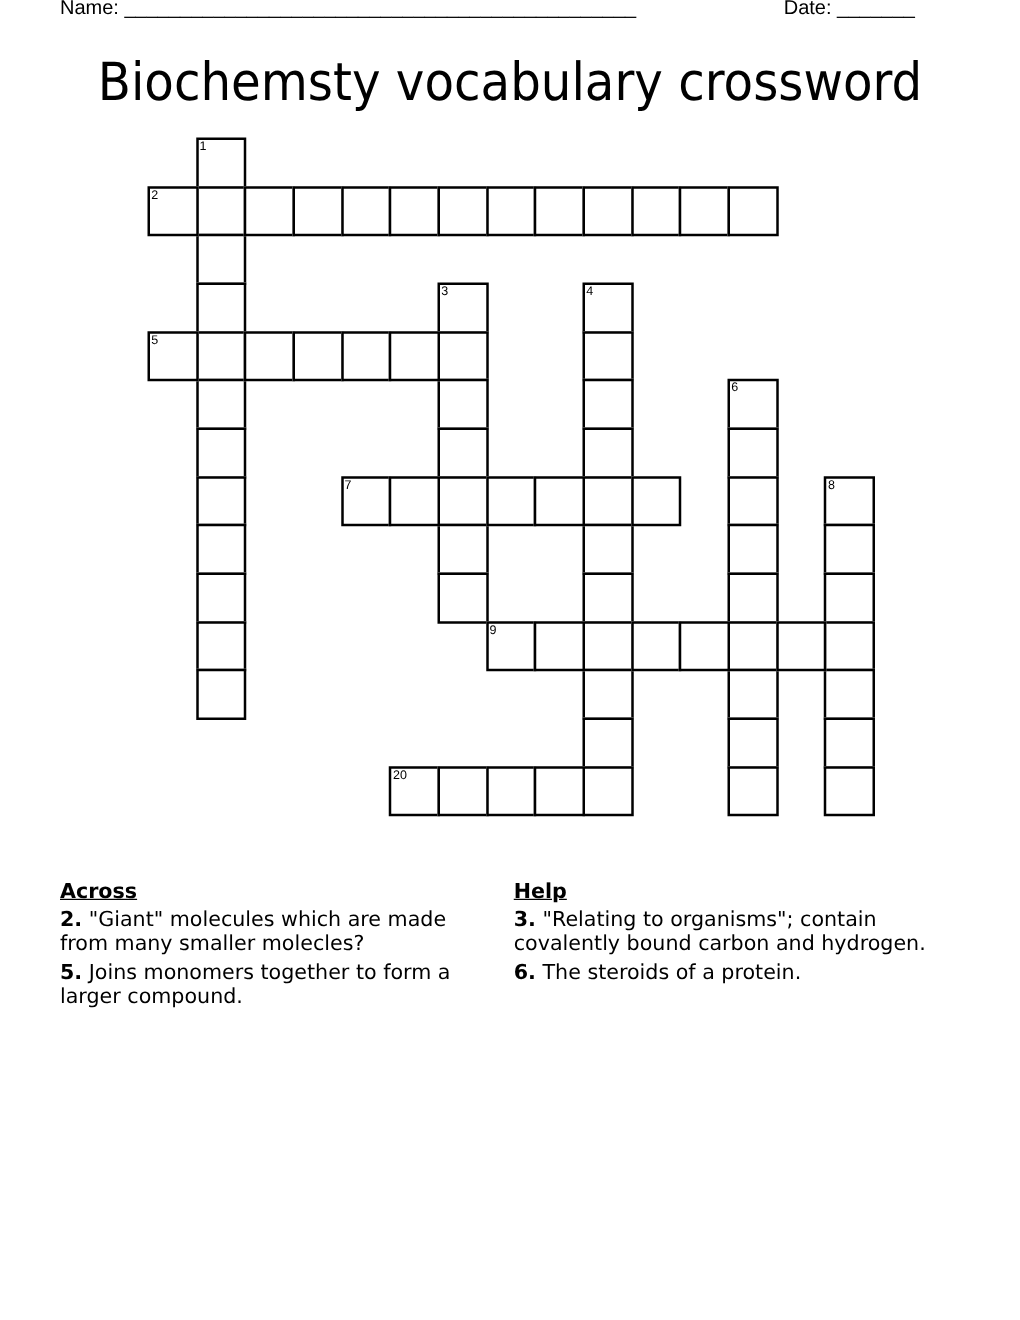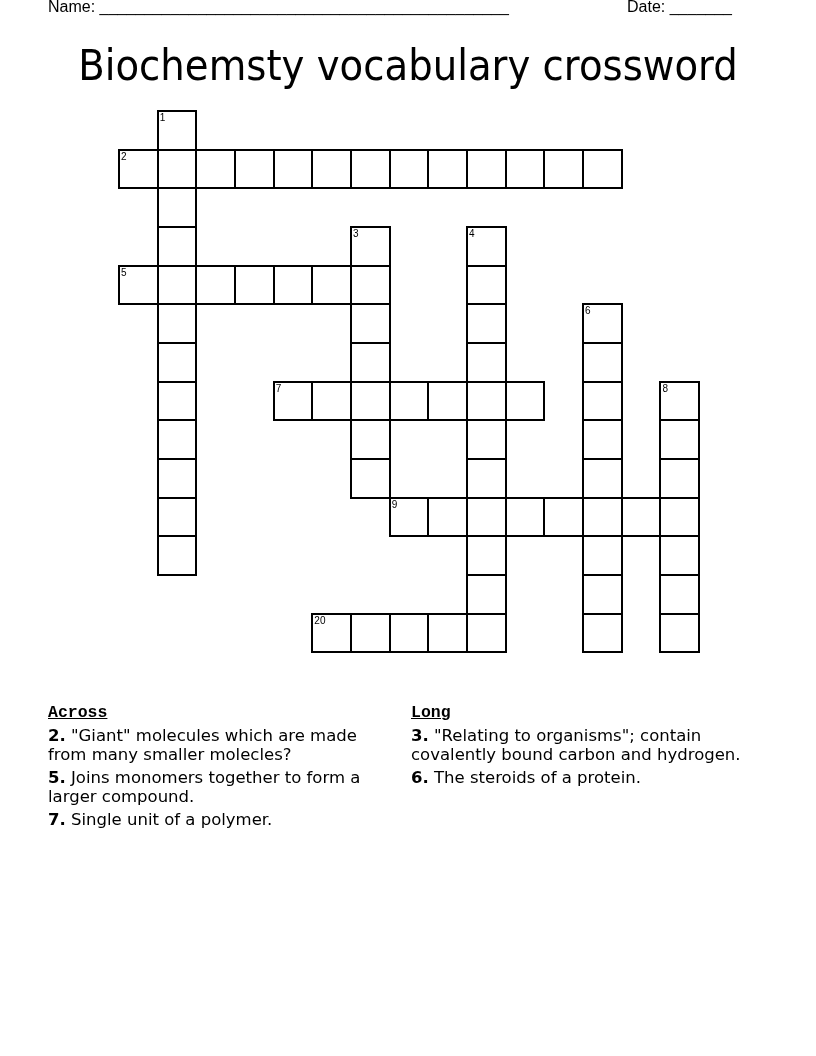--- a/index.html
+++ b/index.html
@@ -23,21 +23,21 @@
   .cell .num {
     position: absolute; left: 1px; top: 0px; font-family: "Liberation Sans", sans-serif;
     font-size: 10px; line-height: 12px; color: #000;
   }
   .clues {
     position: absolute; top: 703px; font-family: "DejaVu Sans", sans-serif;
     font-size: 16.5px; line-height: 19.5px; color: #000;
   }
   .clues.across { left: 48px; width: 345px; }
   .clues.down { left: 411px; width: 365px; }
-  .clues .heading { font-weight: bold; text-decoration: underline; margin-bottom: 3px; font-family: Liberation Mono, monospace; }
+  .clues .heading { font-weight: bold; text-decoration: underline; margin-bottom: 3px; }
   .clue { margin-bottom: 3px; }
   .clue .n { font-weight: bold; }
 </style>
 </head>
 <body>
 
 <div class="header-line">
   <span class="name-field">Name: ______________________________________________</span>
   <span class="date-field">Date: _______</span>
 </div>
@@ -141,20 +141,19 @@
     </div>
     <div class="cell" style="left: 350.02px; top: 612.71px; width: 40.67px; height: 40.67px;"></div>
     <div class="cell" style="left: 388.69px; top: 612.71px; width: 40.67px; height: 40.67px;"></div>
     <div class="cell" style="left: 427.36px; top: 612.71px; width: 40.67px; height: 40.67px;"></div>
   </div>
 
 <div class="clues across">
   <div class="heading">Across</div>
   <div class="clue"><span class="n">2.</span><span> "Giant" molecules which are made from many smaller molecles?</span></div>
   <div class="clue"><span class="n">5.</span><span> Joins monomers together to form a larger compound.</span></div>
-  <div class="clue"><span class="n">7.</span><span> Single unit of a polymer.</span></div>
 </div>
 
 <div class="clues down">
-  <div class="heading">Long</div>
+  <div class="heading">Help</div>
   <div class="clue"><span class="n">3.</span><span> "Relating to organisms"; contain covalently bound carbon and hydrogen.</span></div>
   <div class="clue"><span class="n">6.</span><span> The steroids of a protein.</span></div>
 </div>
 
 </body></html>

